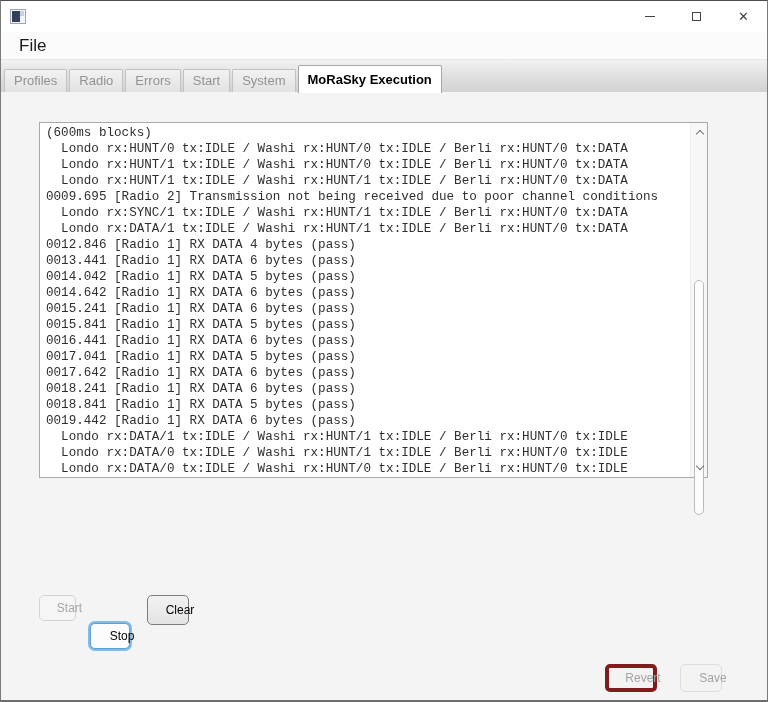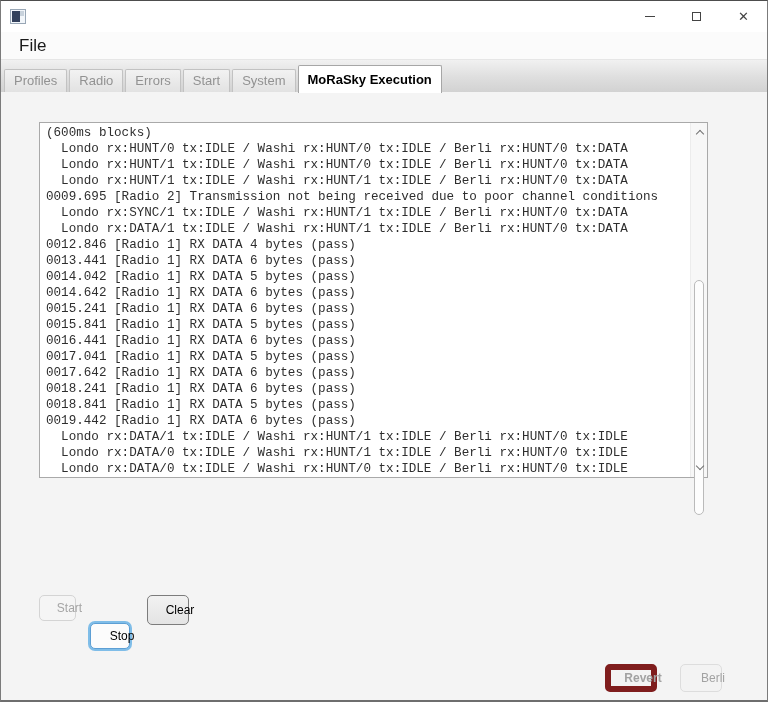--- a/index.html
+++ b/index.html
@@ -91,21 +91,21 @@
     display: flex; align-items: center; justify-content: center;
     border-radius: 5px; white-space: nowrap; padding-left: 24px;
   }
   .btn-start { left: 38px; top: 594px; width: 37px; height: 26px;
     background: #f5f5f5; border: 1px solid #d4d4d4; color: #a5a5a5; }
   .btn-stop  { left: 89px; top: 622px; width: 40px; height: 26px;
     background: #fcfcfc; border: 1px solid #5d9fd4; box-shadow: 0 0 0 2px #7fbde8; color: #000; }
   .btn-clear { left: 146px; top: 594px; width: 42px; height: 30px;
     background: linear-gradient(180deg, #f2f2f2, #e4e4e4); border: 1px solid #7c7c7c; color: #000; }
   .btn-revert { left: 604px; top: 663px; width: 52px; height: 28px;
-    background: #f3f3f3; border: 6px solid #7f1d1d; color: #a2a2a2; font-weight: bold; }
+    background: #f3f3f3; border: 4px solid #7f1d1d; color: #a2a2a2; }
   .btn-save { left: 679px; top: 663px; width: 42px; height: 28px;
     background: #f3f3f3; border: 1px solid #dddddd; color: #a2a2a2; }
 </style>
 </head>
 <body>
 
 <div class="window">
 
   <div class="titlebar">
     <span class="app-icon">
@@ -174,15 +174,15 @@
         <span class="chev down"></span>
       </div>
     </div>
   </div>
 
   <div class="btn btn-start">Start</div>
   <div class="btn btn-stop">Stop</div>
   <div class="btn btn-clear">Clear</div>
 
   <div class="btn btn-revert">Revert</div>
-  <div class="btn btn-save">Berli</div>
+  <div class="btn btn-save">Save</div>
 
 </div>
 
 </body></html>

